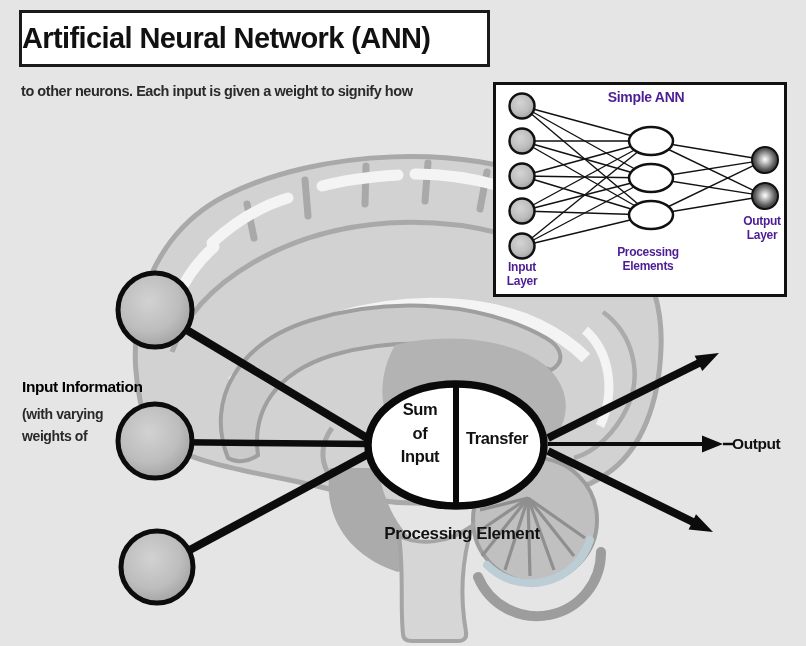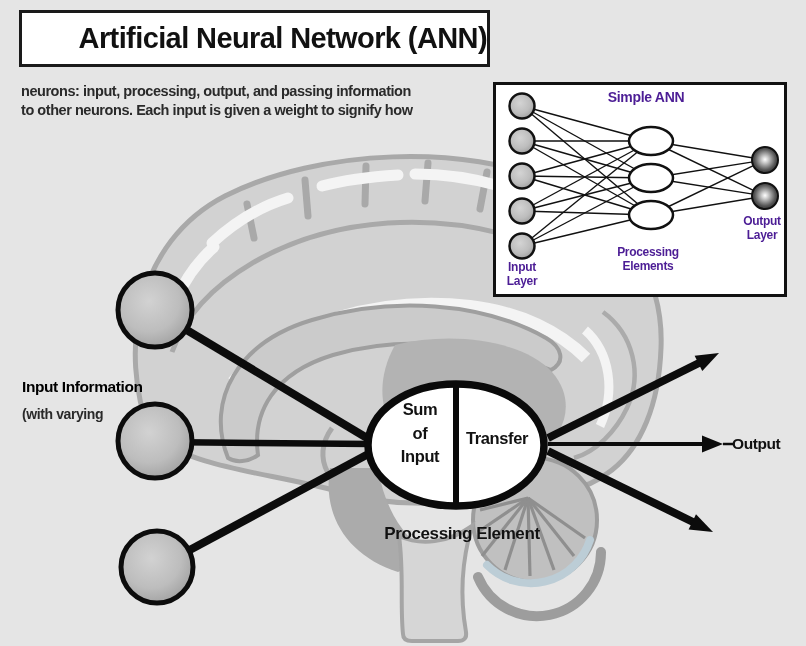--- a/index.html
+++ b/index.html
@@ -2,21 +2,21 @@
 <html><head>
 <meta charset="utf-8">
 <style>
   html,body{margin:0;padding:0;}
   body{font-family:"Liberation Sans",sans-serif;background:#cfcfcf;}
   #canvas{position:relative;width:806px;height:646px;background:#e5e5e5;overflow:hidden;}
   #main-art{position:absolute;left:0;top:0;z-index:1;}
   .abs{position:absolute;}
 
   #title-box{left:19px;top:10px;width:465px;height:51px;background:#fff;border:3px solid #1a1a1a;
-    display:flex;align-items:center;justify-content:flex-end;z-index:3;}
+    display:flex;align-items:center;justify-content:flex-start;z-index:3;}
   #title-box .t{font-size:29px;font-weight:bold;letter-spacing:-0.6px;color:#111;}
 
   #intro{left:21px;top:82px;width:470px;z-index:3;}
   #intro div{font-size:14.5px;font-weight:bold;line-height:19px;color:#2a2a2a;letter-spacing:-0.45px;white-space:nowrap;}
 
   #inset-box{left:493px;top:82px;width:294px;height:215px;background:#fff;border:3px solid #111;
     box-sizing:border-box;z-index:2;}
   #inset-box svg{position:absolute;left:0;top:0;}
   .inset-label{position:absolute;font-size:12px;font-weight:bold;line-height:13.5px;color:#4c1d95;
     text-align:center;letter-spacing:-0.3px;z-index:2;}
@@ -118,21 +118,20 @@
       <ellipse cx="456" cy="445" rx="88" ry="61" fill="#ffffff" stroke="#0a0a0a" stroke-width="7.5"></ellipse>
       <path d="M 456 385 L 456 506" stroke="#0a0a0a" stroke-width="6"></path>
     </g>
   </svg>
 
   <div id="title-box" class="abs">
     <span class="t">Artificial Neural Network (ANN)</span>
   </div>
 
   <div id="intro" class="abs">
-    <div>neurons: input, processing, output, and passing information</div>
     <div>to other neurons. Each input is given a weight to signify how</div>
   </div>
 
   <div id="inset-box" class="abs">
     <svg id="inset-net" width="288" height="209" viewBox="0 0 288 209">
       <defs>
         <radialGradient id="gradNodeSm" cx="42%" cy="38%" r="75%">
           <stop offset="0%" stop-color="#d4d4d4"></stop>
           <stop offset="55%" stop-color="#bdbdbd"></stop>
           <stop offset="100%" stop-color="#949494"></stop>
@@ -182,20 +181,21 @@
     </svg>
     <div id="inset-title" class="inset-label">Simple ANN</div>
     <div id="inset-input-label" class="inset-label">Input Layer</div>
     <div id="inset-proc-label" class="inset-label">Processing Elements</div>
     <div id="inset-output-label" class="inset-label">Output Layer</div>
   </div>
 
   <div id="input-info" class="abs">
     <div class="h">Input Information</div>
     <div class="s">(with varying</div>
+    <div class="s">weights of</div>
   </div>
 
   <div id="sum-label" class="abs pe-text">
     <div>Sum</div>
     <div>of</div>
     <div>Input</div>
   </div>
   <div id="transfer-label" class="abs pe-text">Transfer</div>
   <div id="pe-caption" class="abs pe-text">Processing Element</div>
   <div id="output-label" class="abs">Output</div>

